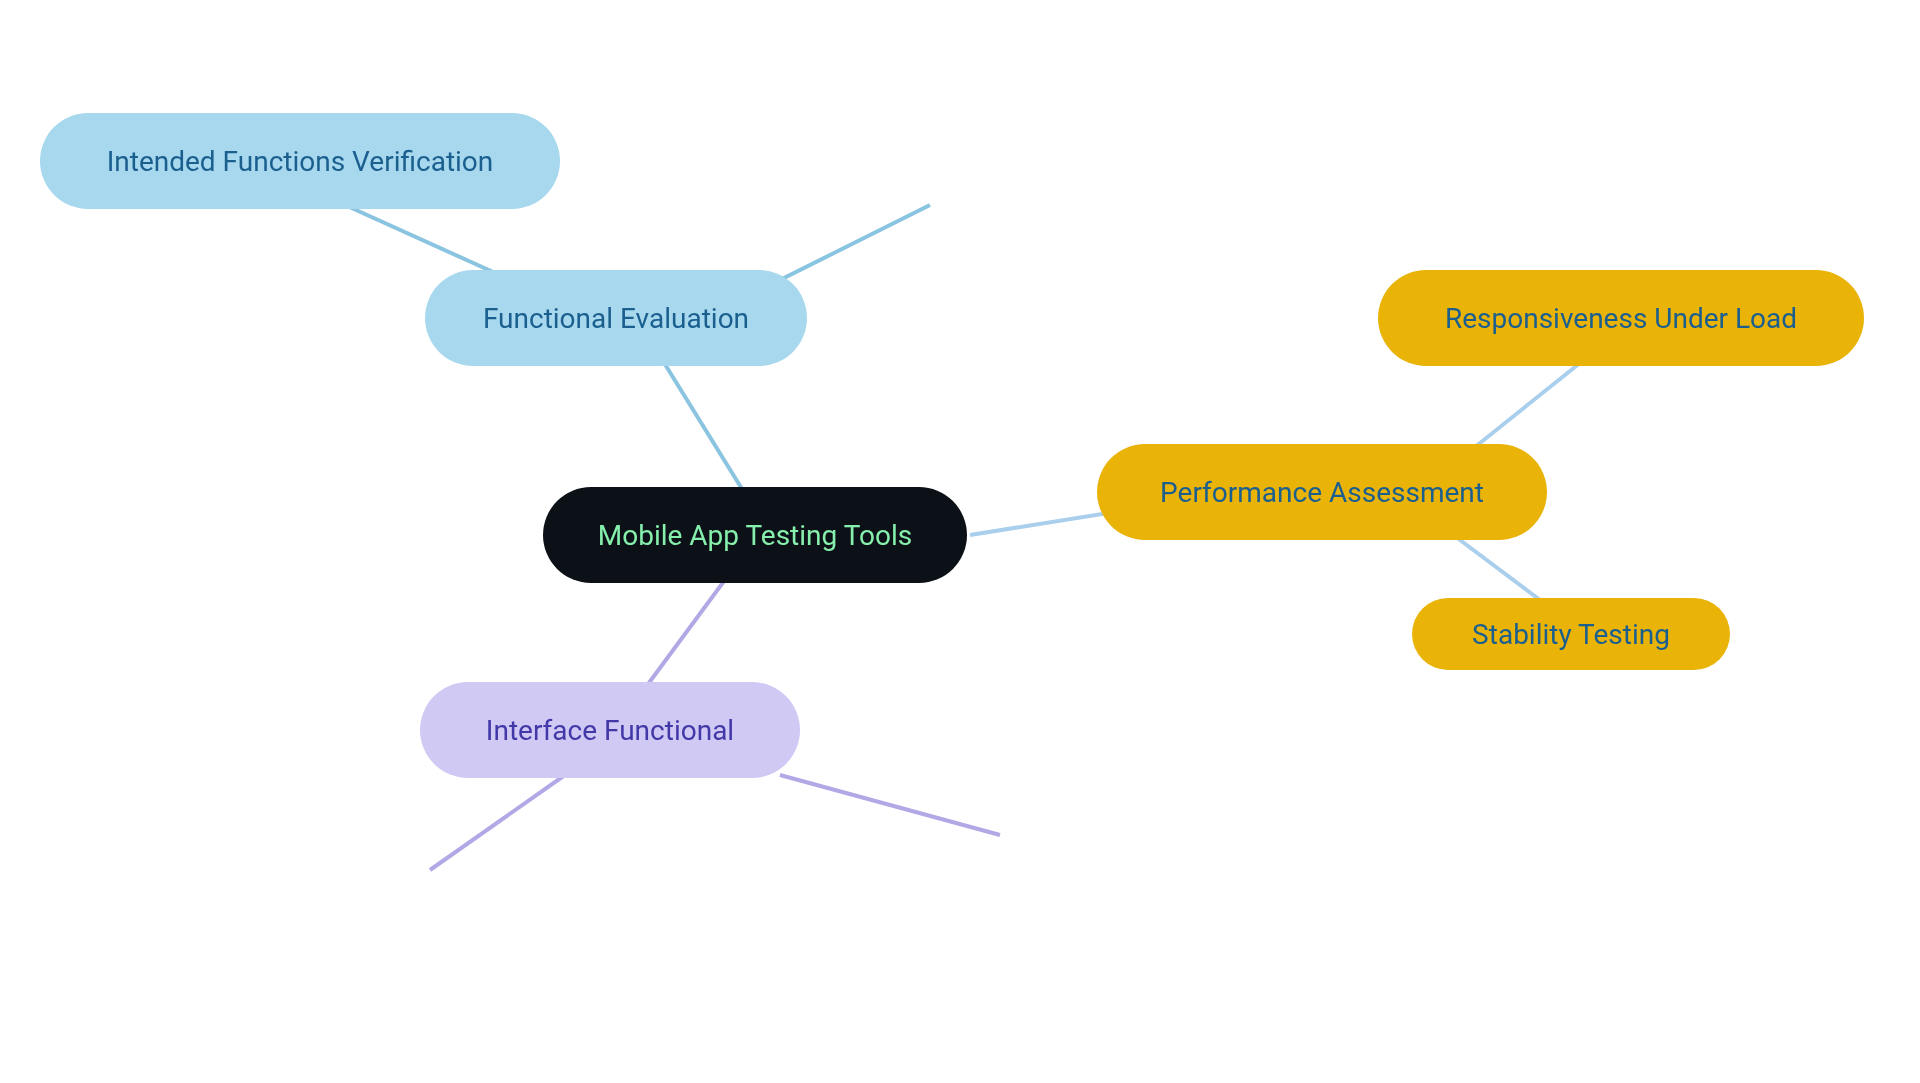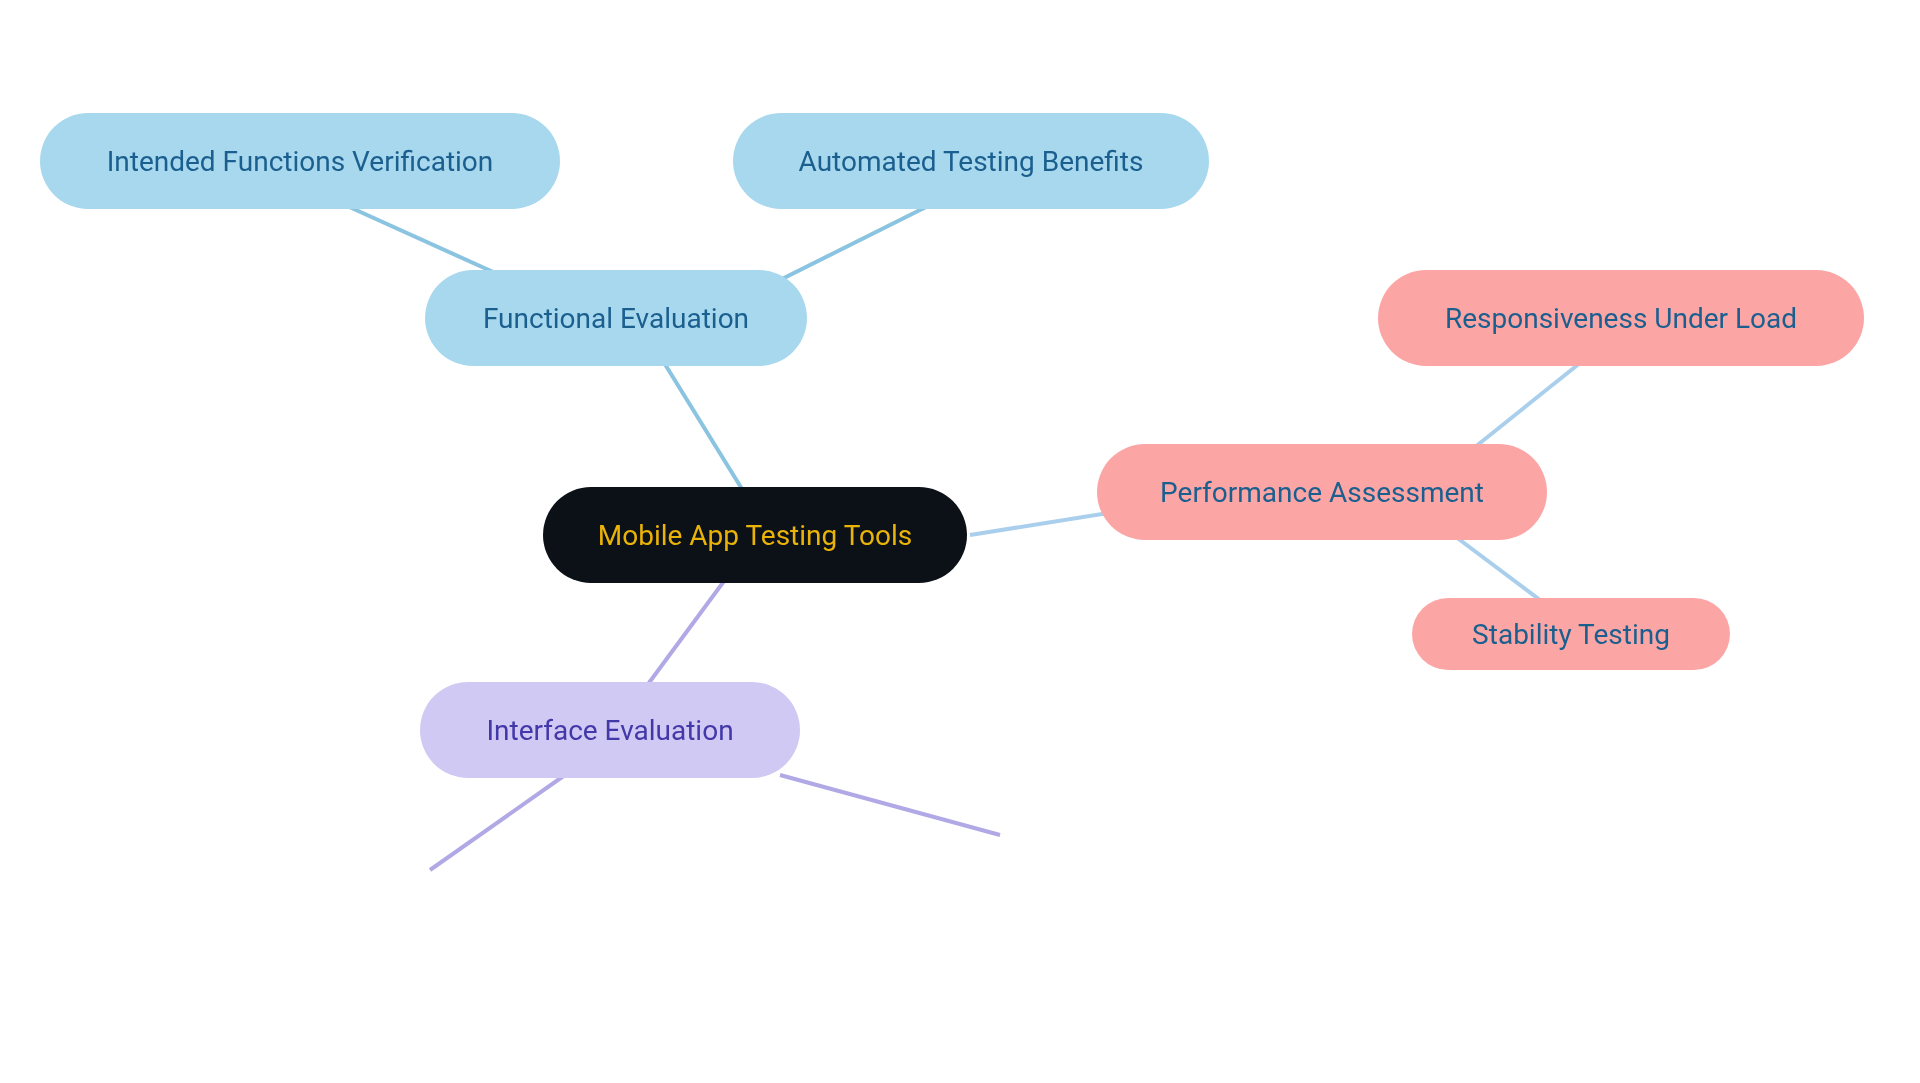--- a/index.html
+++ b/index.html
@@ -31,28 +31,28 @@
     align-items: center;
     justify-content: center;
     font-size: 28px;
     font-weight: 400;
     white-space: nowrap;
     box-sizing: border-box;
     padding: 12px 36px;
   }
   .node.center {
     background: #0c1118;
-    color: #eab308;
+    color: #86efac;
   }
   .node.blue-mid {
     background: #a7d8ee;
     color: #1b5f8f;
   }
   .node.blue-light {
-    background: #fca5a5;
+    background: #eab308;
     color: #1b5f8f;
   }
   .node.purple {
     background: #cfc9f4;
     color: #4238a8;
   }
 </style>
 </head>
 <body>
 
@@ -84,35 +84,32 @@
   </div>
 
   <div class="node blue-mid" style="left:425px; top:270px; width:382px; height:96px;">
     <span>Functional Evaluation</span>
   </div>
 
   <div class="node blue-mid" style="left:40px; top:113px; width:520px; height:96px;">
     <span>Intended Functions Verification</span>
   </div>
 
-  <div class="node blue-mid" style="left:733px; top:113px; width:476px; height:96px;">
-    <span>Automated Testing Benefits</span>
-  </div>
 
   <div class="node blue-light" style="left:1097px; top:444px; width:450px; height:96px;">
     <span>Performance Assessment</span>
   </div>
 
   <div class="node blue-light" style="left:1378px; top:270px; width:486px; height:96px;">
     <span>Responsiveness Under Load</span>
   </div>
 
   <div class="node blue-light" style="left:1412px; top:598px; width:318px; height:72px;text-align:center;">
     <span>Stability Testing</span>
   </div>
 
   <div class="node purple" style="left:420px; top:682px; width:380px; height:96px;">
-    <span>Interface Evaluation</span>
+    <span>Interface Functional</span>
   </div>
 
 
 
 </div>
 
 </body></html>

